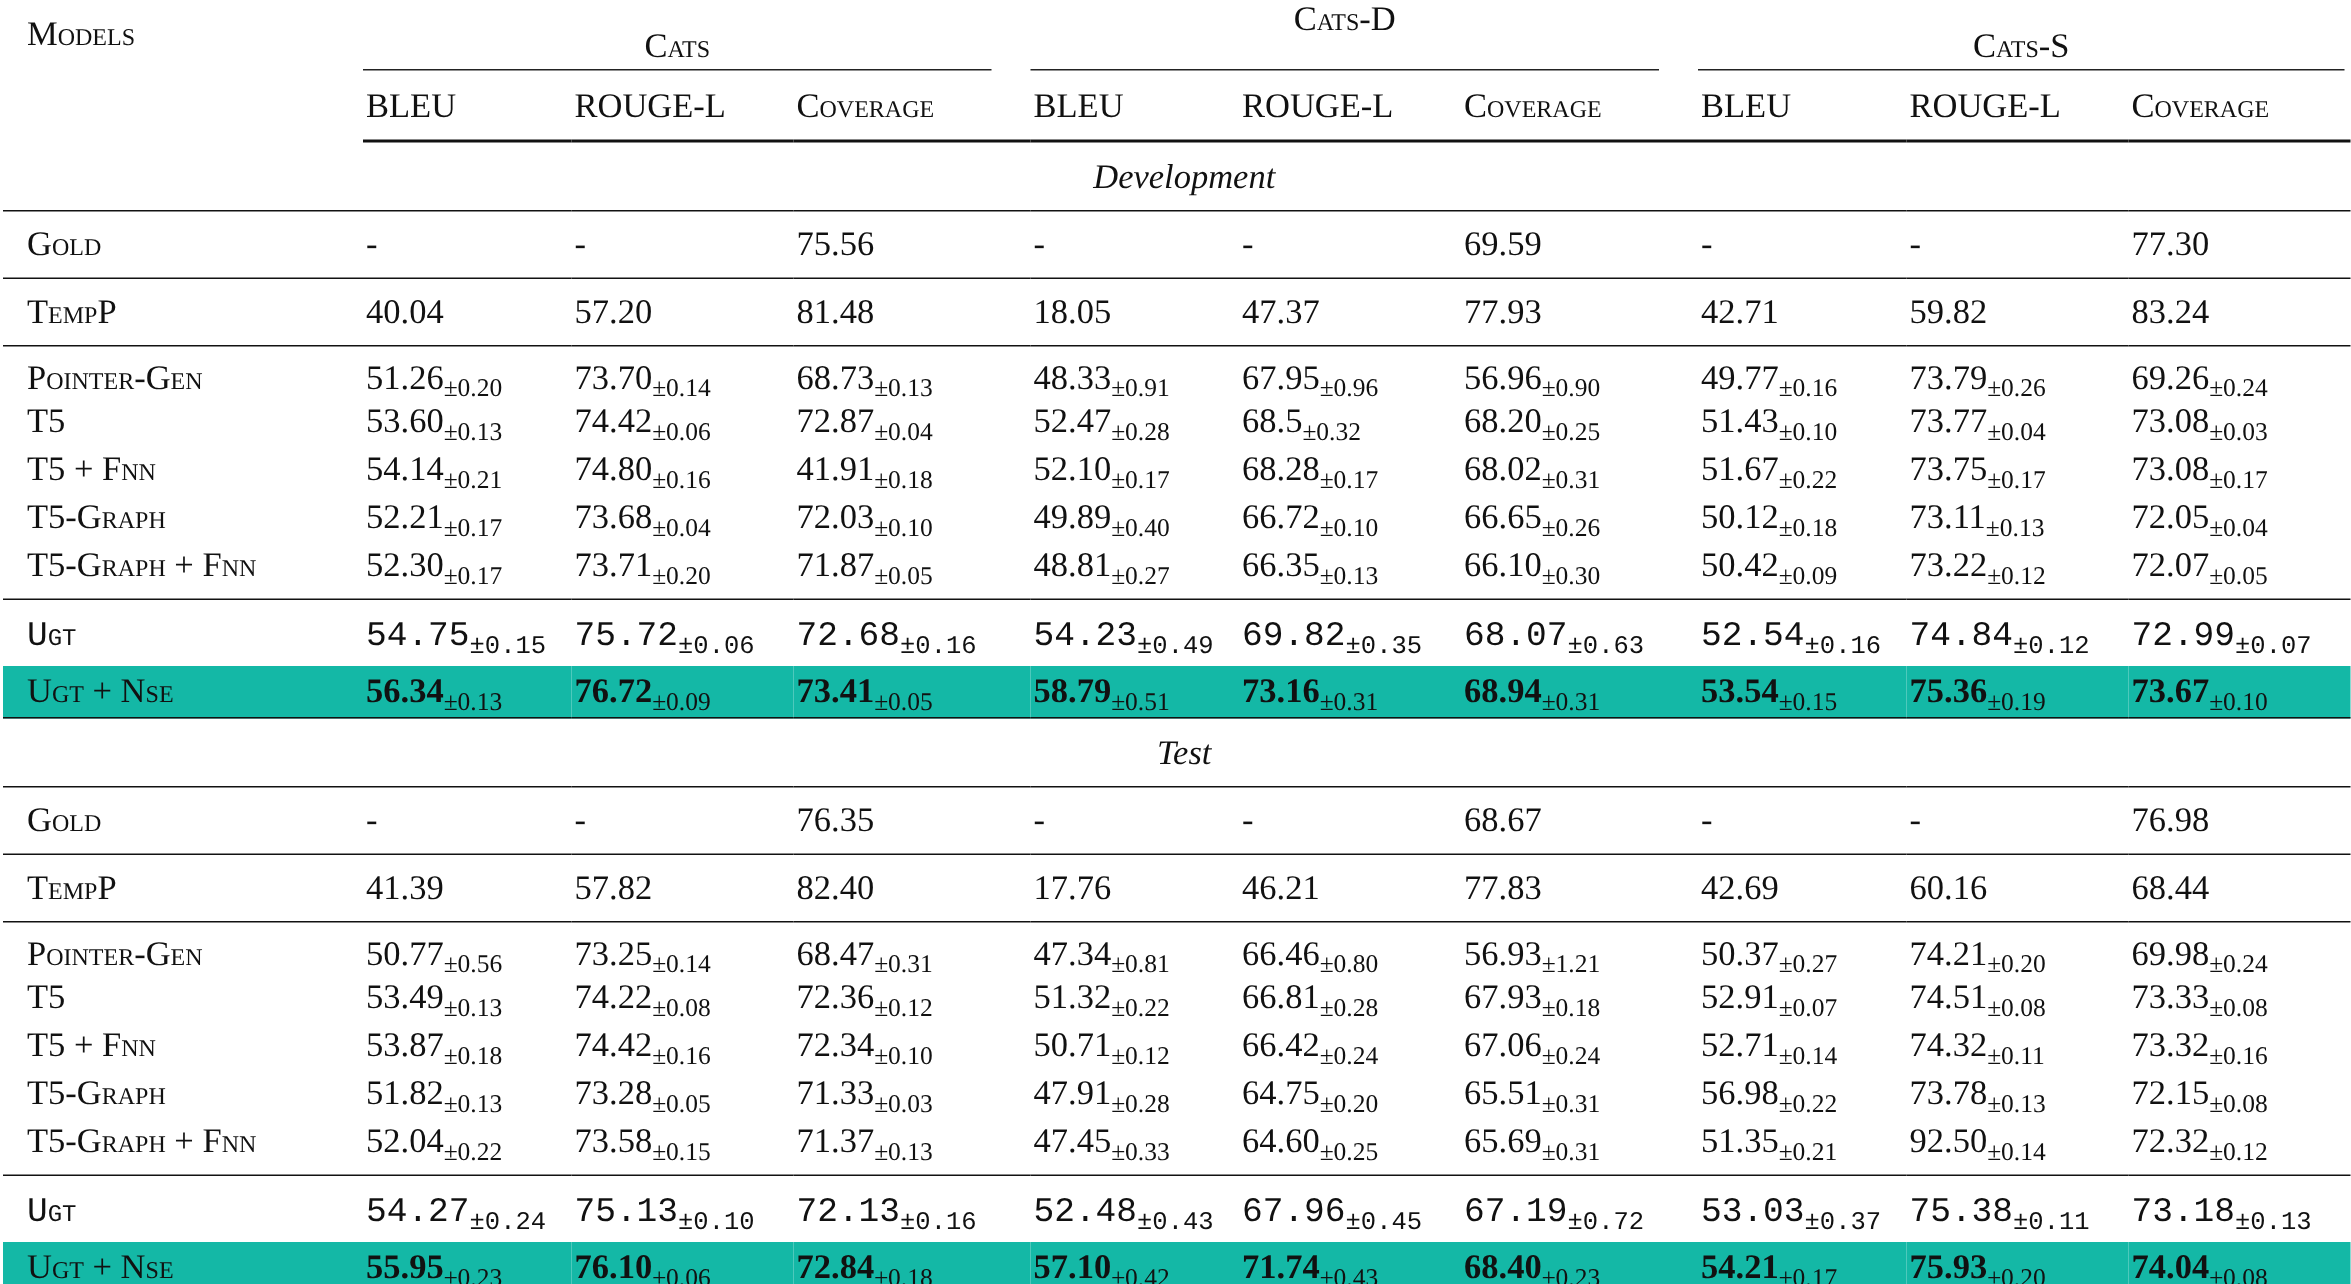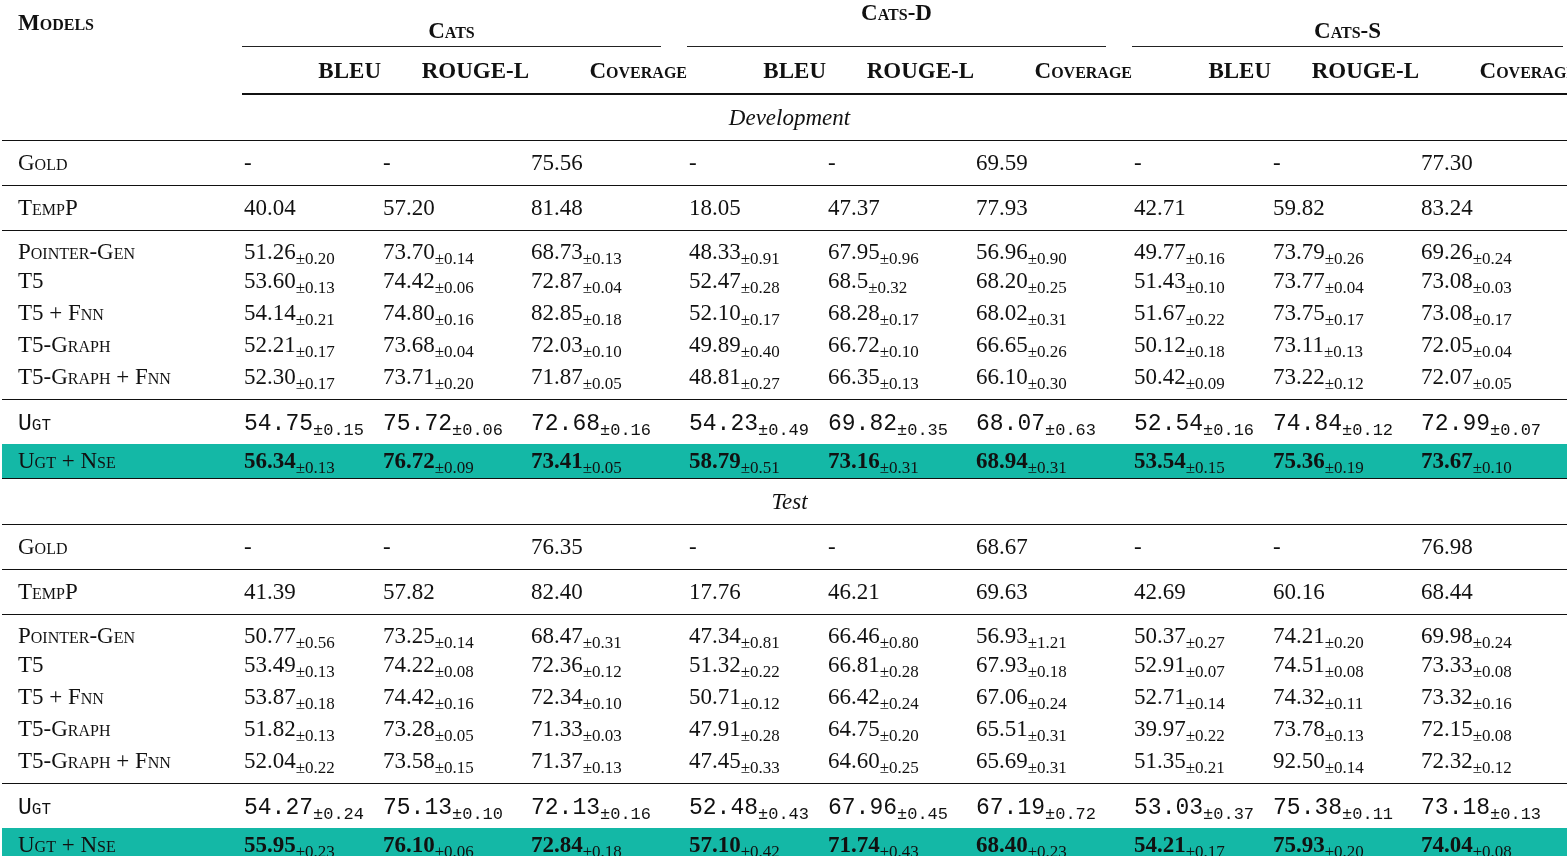--- a/index.html
+++ b/index.html
@@ -14,27 +14,27 @@
     width: 1563px;
     margin-left: 2px;
     font-size: 23px;
     table-layout: fixed;
   }
   col.c-model { width: 240px; }
   col.c-bleu { width: 139px; }
   col.c-rouge { width: 148px; }
   col.c-cov { width: 158px; }
   td, th { padding: 0; vertical-align: middle; white-space: nowrap; }
-  th { font-weight: bold; text-align: left; }
+  th { font-weight: normal; text-align: left; }
   .hdr-group {
     height: 32px; text-align: center; font-size: 23px;
     font-variant: small-caps; vertical-align: bottom; padding-bottom: 2px;
   }
   .group-rule { border-bottom: 1.4px solid #222; }
-  .hdr-metric { height: 44px; padding-left: 2px; font-size: 23px; text-align: right; }
+  .hdr-metric { height: 44px; padding-left: 2px; font-size: 23px; }
   .hdr-metric.cov { font-variant: small-caps; }
   .hdr-models {
     font-variant: small-caps; font-size: 23px; padding-left: 16px;
     vertical-align: top; padding-top: 10px;
   }
   thead tr.metrics th { border-bottom: 2px solid #111; }
   tr.section td {
     font-style: italic; text-align: center; height: 45px;
     border-bottom: 1.4px solid #111;
   }
@@ -142,21 +142,21 @@
           <td class="val"><span class="num">68.5</span><span class="std">±0.32</span></td>
           <td class="val"><span class="num">68.20</span><span class="std">±0.25</span></td>
           <td class="val"><span class="num">51.43</span><span class="std">±0.10</span></td>
           <td class="val"><span class="num">73.77</span><span class="std">±0.04</span></td>
           <td class="val"><span class="num">73.08</span><span class="std">±0.03</span></td>
         </tr>
         <tr class="block">
           <td class="model">T5 + Fnn</td>
           <td class="val"><span class="num">54.14</span><span class="std">±0.21</span></td>
           <td class="val"><span class="num">74.80</span><span class="std">±0.16</span></td>
-          <td class="val"><span class="num">82.85</span><span class="std">±0.18</span></td>
+          <td class="val"><span class="num">41.91</span><span class="std">±0.18</span></td>
           <td class="val"><span class="num">52.10</span><span class="std">±0.17</span></td>
           <td class="val"><span class="num">68.28</span><span class="std">±0.17</span></td>
           <td class="val"><span class="num">68.02</span><span class="std">±0.31</span></td>
           <td class="val"><span class="num">51.67</span><span class="std">±0.22</span></td>
           <td class="val"><span class="num">73.75</span><span class="std">±0.17</span></td>
           <td class="val"><span class="num">73.08</span><span class="std">±0.17</span></td>
         </tr>
         <tr class="block">
           <td class="model">T5-Graph</td>
           <td class="val"><span class="num">52.21</span><span class="std">±0.17</span></td>
@@ -220,21 +220,21 @@
           <td class="val"><span class="num">-</span></td>
           <td class="val"><span class="num">76.98</span></td>
         </tr>
         <tr class="single">
           <td class="model">TempP</td>
           <td class="val"><span class="num">41.39</span></td>
           <td class="val"><span class="num">57.82</span></td>
           <td class="val"><span class="num">82.40</span></td>
           <td class="val"><span class="num">17.76</span></td>
           <td class="val"><span class="num">46.21</span></td>
-          <td class="val"><span class="num">69.63</span></td>
+          <td class="val"><span class="num">77.83</span></td>
           <td class="val"><span class="num">42.69</span></td>
           <td class="val"><span class="num">60.16</span></td>
           <td class="val"><span class="num">68.44</span></td>
         </tr>
         <tr class="block first">
           <td class="model">Pointer-Gen</td>
           <td class="val"><span class="num">50.77</span><span class="std">±0.56</span></td>
           <td class="val"><span class="num">73.25</span><span class="std">±0.14</span></td>
           <td class="val"><span class="num">68.47</span><span class="std">±0.31</span></td>
           <td class="val"><span class="num">47.34</span><span class="std">±0.81</span></td>
@@ -269,21 +269,21 @@
           <td class="val"><span class="num">73.32</span><span class="std">±0.16</span></td>
         </tr>
         <tr class="block">
           <td class="model">T5-Graph</td>
           <td class="val"><span class="num">51.82</span><span class="std">±0.13</span></td>
           <td class="val"><span class="num">73.28</span><span class="std">±0.05</span></td>
           <td class="val"><span class="num">71.33</span><span class="std">±0.03</span></td>
           <td class="val"><span class="num">47.91</span><span class="std">±0.28</span></td>
           <td class="val"><span class="num">64.75</span><span class="std">±0.20</span></td>
           <td class="val"><span class="num">65.51</span><span class="std">±0.31</span></td>
-          <td class="val"><span class="num">39.97</span><span class="std">±0.22</span></td>
+          <td class="val"><span class="num">56.98</span><span class="std">±0.22</span></td>
           <td class="val"><span class="num">73.78</span><span class="std">±0.13</span></td>
           <td class="val"><span class="num">72.15</span><span class="std">±0.08</span></td>
         </tr>
         <tr class="block last">
           <td class="model">T5-Graph + Fnn</td>
           <td class="val"><span class="num">52.04</span><span class="std">±0.22</span></td>
           <td class="val"><span class="num">73.58</span><span class="std">±0.15</span></td>
           <td class="val"><span class="num">71.37</span><span class="std">±0.13</span></td>
           <td class="val"><span class="num">47.45</span><span class="std">±0.33</span></td>
           <td class="val"><span class="num">64.60</span><span class="std">±0.25</span></td>

